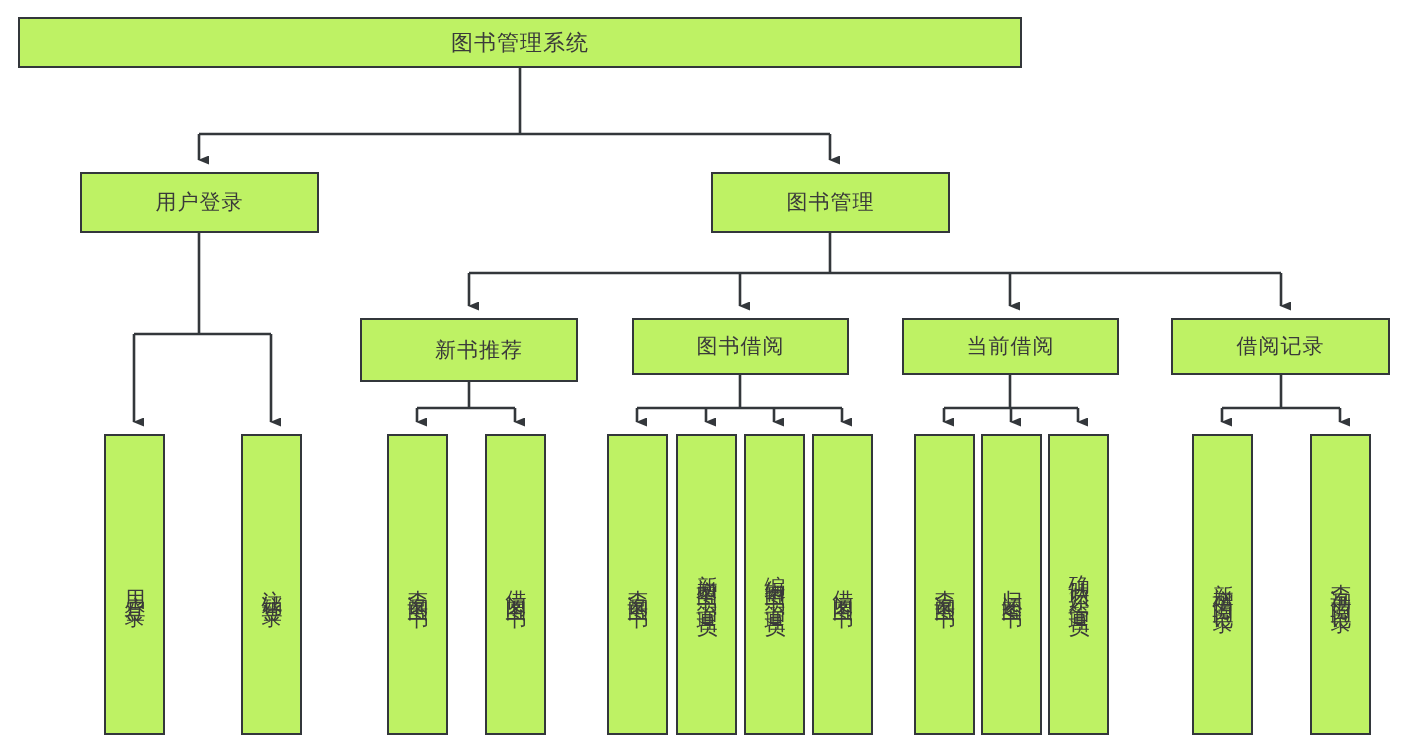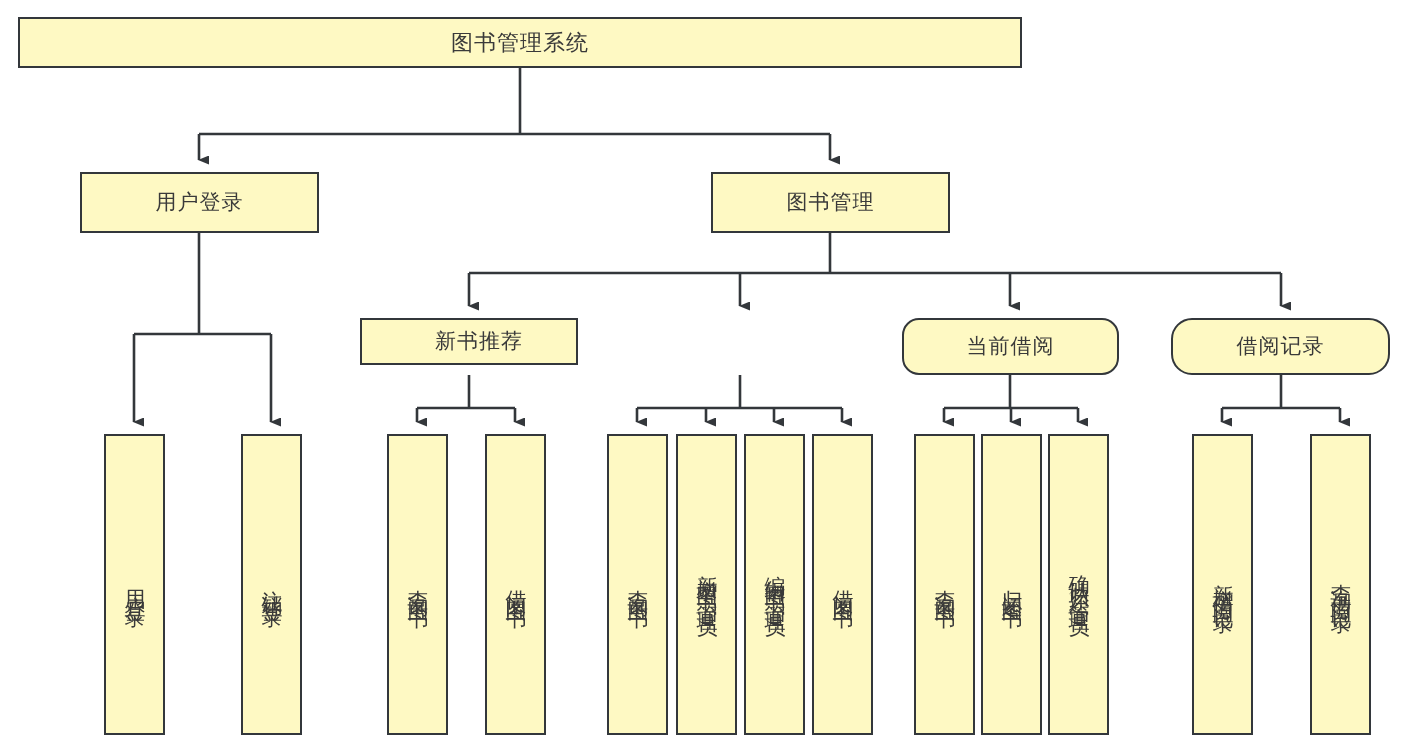--- a/index.html
+++ b/index.html
@@ -6,21 +6,21 @@
   body{
     font-family:"DejaVu Sans","Liberation Sans",sans-serif;
     width:1405px;height:747px;overflow:hidden;
   }
   #canvas{position:relative;width:1405px;height:747px;background:#fff;}
   svg.lines{position:absolute;left:0;top:0;width:1405px;height:747px;}
 
   .node{
     position:absolute;
     box-sizing:border-box;
-    background:#fef9c3;
+    background:#bef264;
     border:2px solid #33373b;
     display:flex;
     align-items:center;
     justify-content:center;
     color:#3a3a3a;
   }
   .node .label{
     color:#3a3a3a;
     letter-spacing:1px;
     white-space:nowrap;
@@ -117,30 +117,33 @@
   </div>
 
   <div class="node lvl2" style="left:80px;top:172px;width:239px;height:61px;">
     <span class="label">用户登录</span>
   </div>
 
   <div class="node lvl2" style="left:711px;top:172px;width:239px;height:61px;align-items:center;">
     <span class="label">图书管理</span>
   </div>
 
-  <div class="node lvl3" style="left:360px;top:318px;width:218px;height:47px;padding-left:20px;">
+  <div class="node lvl3" style="left:360px;top:318px;width:218px;height:64px;padding-left:20px;">
     <span class="label">新书推荐</span>
   </div>
 
+  <div class="node lvl3" style="left:632px;top:318px;width:217px;height:57px;">
+    <span class="label">图书借阅</span>
+  </div>
 
-  <div class="node lvl3" style="left:902px;top:318px;width:217px;height:57px;border-radius:17px;">
+  <div class="node lvl3" style="left:902px;top:318px;width:217px;height:57px;">
     <span class="label">当前借阅</span>
   </div>
 
-  <div class="node lvl3" style="left:1171px;top:318px;width:219px;height:57px;border-radius:21px;">
+  <div class="node lvl3" style="left:1171px;top:318px;width:219px;height:57px;">
     <span class="label">借阅记录</span>
   </div>
 
   <div class="node leaf" style="left:104px;top:434px;width:61px;height:301px;">
     <span class="label">用户登录</span>
   </div>
 
   <div class="node leaf" style="left:241px;top:434px;width:61px;height:301px;">
     <span class="label">注销登录</span>
   </div>

